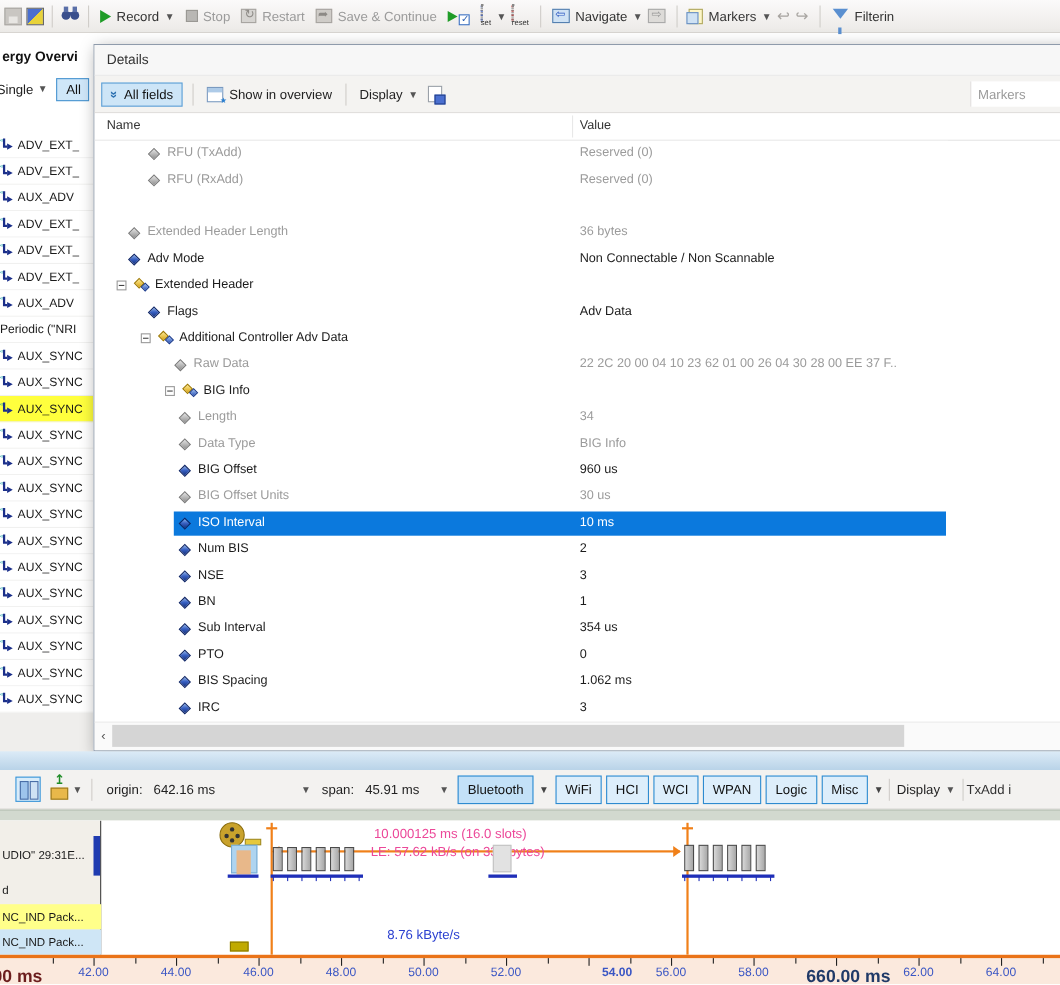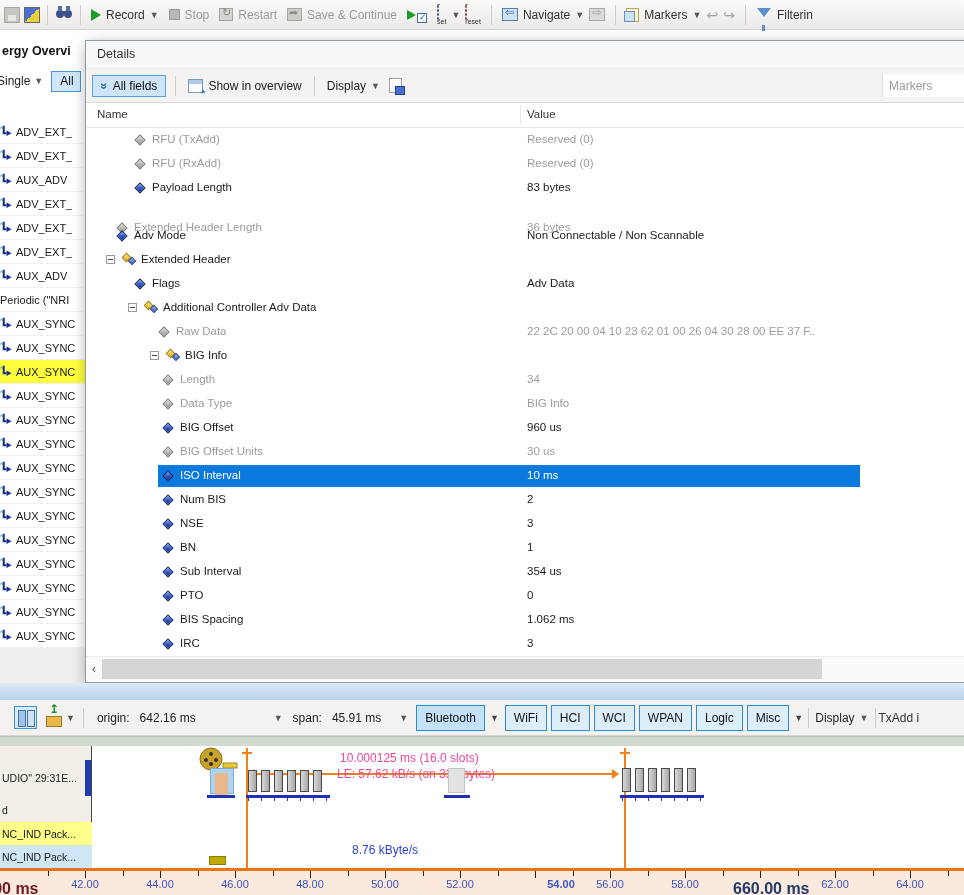--- a/index.html
+++ b/index.html
@@ -540,26 +540,21 @@
         <div class="drow dim" style="top: 0px;">
           <span class="dm gray" style="left:50px"></span>
           <span class="nm" style="left:66px">RFU (TxAdd)</span>
           <span class="vl">Reserved (0)</span>
         </div>
         <div class="drow dim" style="top: 24px;">
           <span class="dm gray" style="left:50px"></span>
           <span class="nm" style="left:66px">RFU (RxAdd)</span>
           <span class="vl">Reserved (0)</span>
         </div>
-        <div class="drow" style="top: 48px;">
-          <span class="dm blue" style="left:50px"></span>
-          <span class="nm" style="left:66px">Payload Length</span>
-          <span class="vl">83 bytes</span>
-        </div>
-        <div class="drow dim" style="top: 72px; margin-top: 16px;">
+        <div class="drow dim" style="top: 72px;">
           <span class="dm gray" style="left:32px"></span>
           <span class="nm" style="left:48px">Extended Header Length</span>
           <span class="vl">36 bytes</span>
         </div>
         <div class="drow" style="top: 96px;">
           <span class="dm blue" style="left:32px"></span>
           <span class="nm" style="left:48px">Adv Mode</span>
           <span class="vl">Non Connectable / Non Scannable</span>
         </div>
         <div class="drow" style="top: 120px;">

